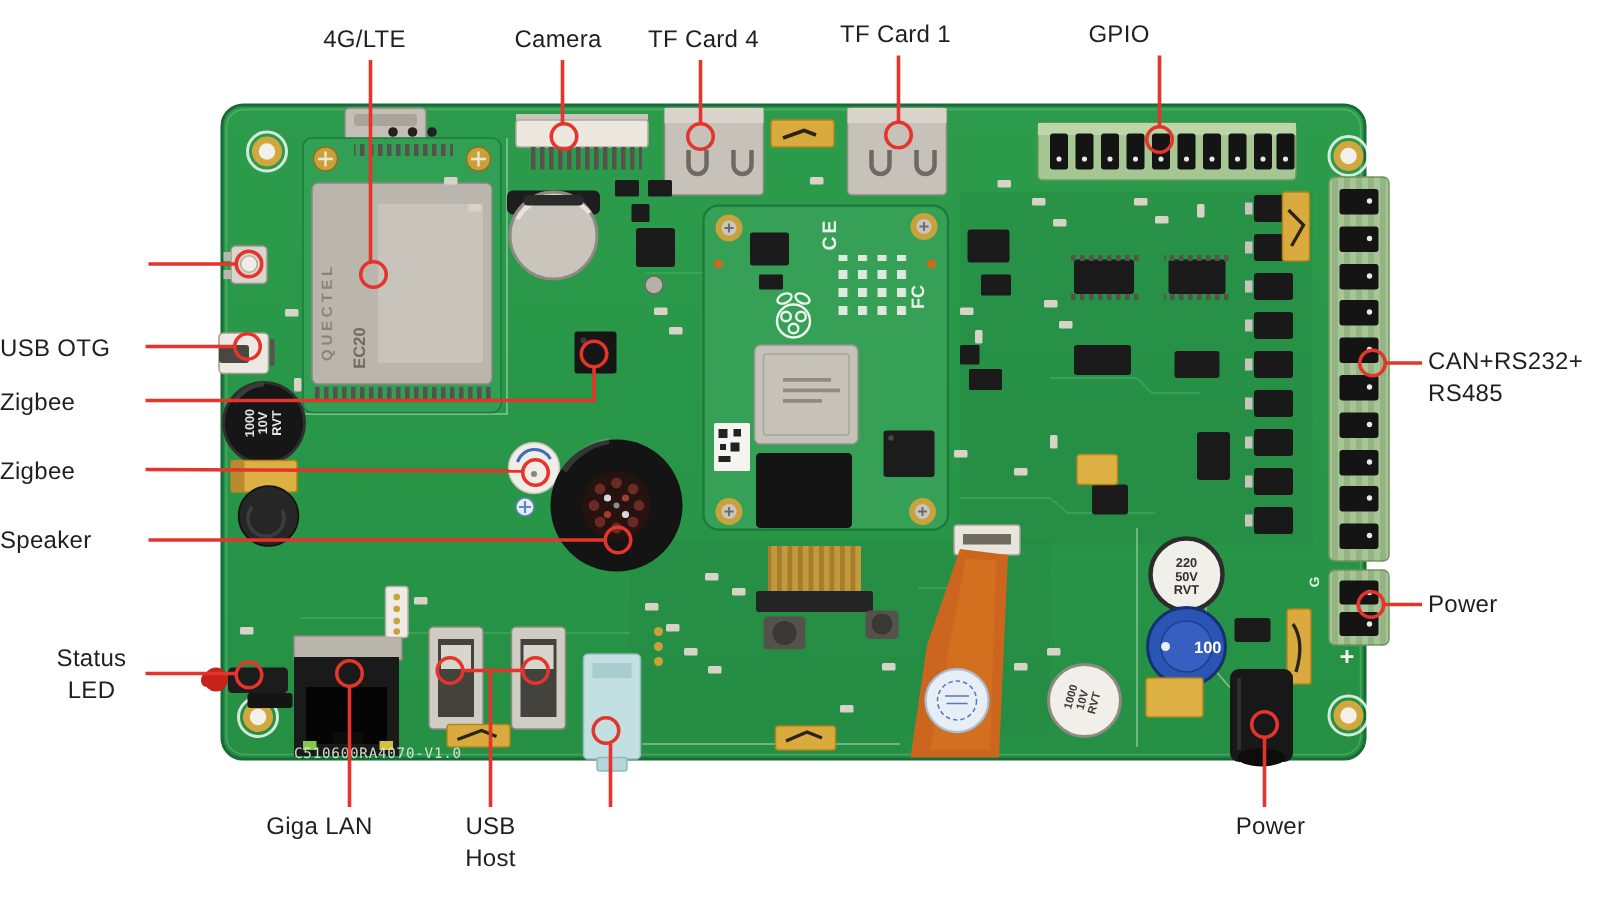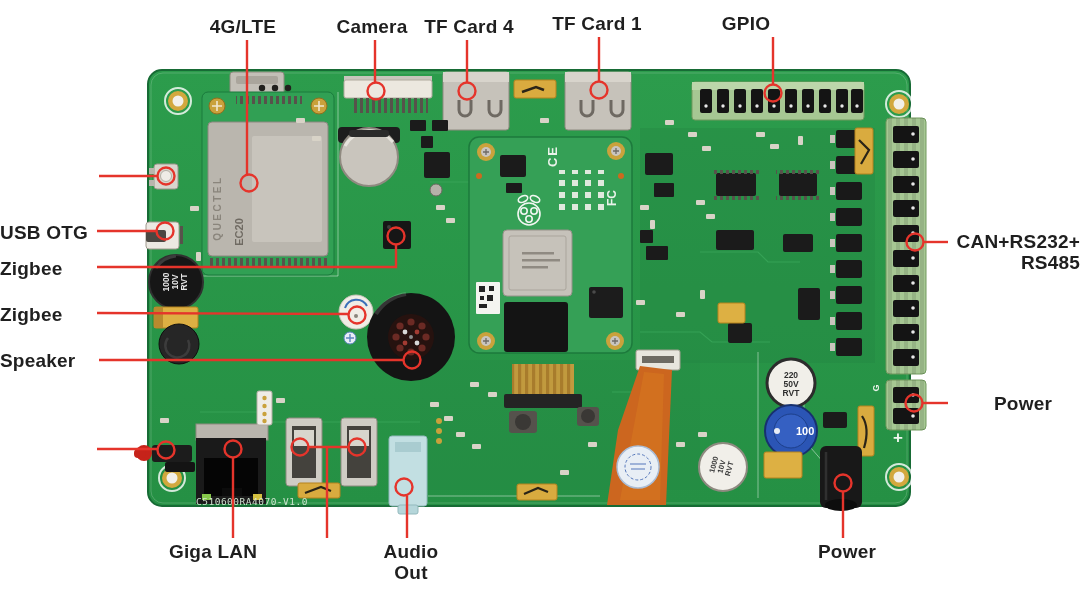--- a/index.html
+++ b/index.html
@@ -1,21 +1,21 @@
 <!DOCTYPE html>
 <html><head>
 <meta charset="utf-8">
 <style>
   html,body{margin:0;padding:0;background:#ffffff;}
   .stage{position:relative;width:1080px;height:599px;background:#ffffff;overflow:hidden;
          font-family:"Liberation Sans",sans-serif;}
   .board-svg{position:absolute;left:0;top:0;}
-  .callout-label{position:absolute;font-weight:700;font-size:19px;line-height:21px;
+  .callout-label{position:absolute;font-weight:400;font-size:16px;line-height:21px;
                  color:#1f1f1f;letter-spacing:.2px;white-space:pre-line;}
-  .ta-c{text-align:center}.ta-r{text-align:left}.ta-l{text-align:right}
+  .ta-c{text-align:center}.ta-r{text-align:left}.ta-l{text-align:left}
 </style>
 </head>
 <body>
 
 <div class="stage">
 
 <svg class="board-svg" width="1080" height="599" viewBox="0 0 1080 599">
   <defs>
     <pattern id="pins" width="6" height="16" patternUnits="userSpaceOnUse">
       <rect width="3" height="16" fill="#57524b"></rect>
@@ -579,21 +579,23 @@
 
 <div class="callout-label ta-c" style="left:193px;top:16px;width:100px">4G/LTE</div>
 <div class="callout-label ta-c" style="left:322px;top:16px;width:100px">Camera</div>
 <div class="callout-label ta-c" style="left:417px;top:16px;width:104px">TF Card 4</div>
 <div class="callout-label ta-c" style="left:545px;top:13px;width:104px">TF Card 1</div>
 <div class="callout-label ta-c" style="left:696px;top:13px;width:100px">GPIO</div>
 <div class="callout-label ta-r" style="left:0px;top:222px;width:94px">USB OTG</div>
 <div class="callout-label ta-r" style="left:0px;top:258px;width:94px">Zigbee</div>
 <div class="callout-label ta-r" style="left:0px;top:304px;width:94px">Zigbee</div>
 <div class="callout-label ta-r" style="left:0px;top:350px;width:96px">Speaker</div>
+<div class="callout-label ta-c" style="left:26px;top:429px;width:70px">Status
+LED</div>
 <div class="callout-label ta-l" style="left:952px;top:231px;width:128px">CAN+RS232+
 RS485</div>
 <div class="callout-label ta-l" style="left:952px;top:393px;width:100px">Power</div>
 <div class="callout-label ta-c" style="left:163px;top:541px;width:100px">Giga LAN</div>
-<div class="callout-label ta-c" style="left:371px;top:541px;width:80px">Audio
-Out</div>
+<div class="callout-label ta-c" style="left:287px;top:541px;width:80px">USB
+Host</div>
 <div class="callout-label ta-c" style="left:807px;top:541px;width:80px">Power</div>
 
 </div>
 
 </body></html>

